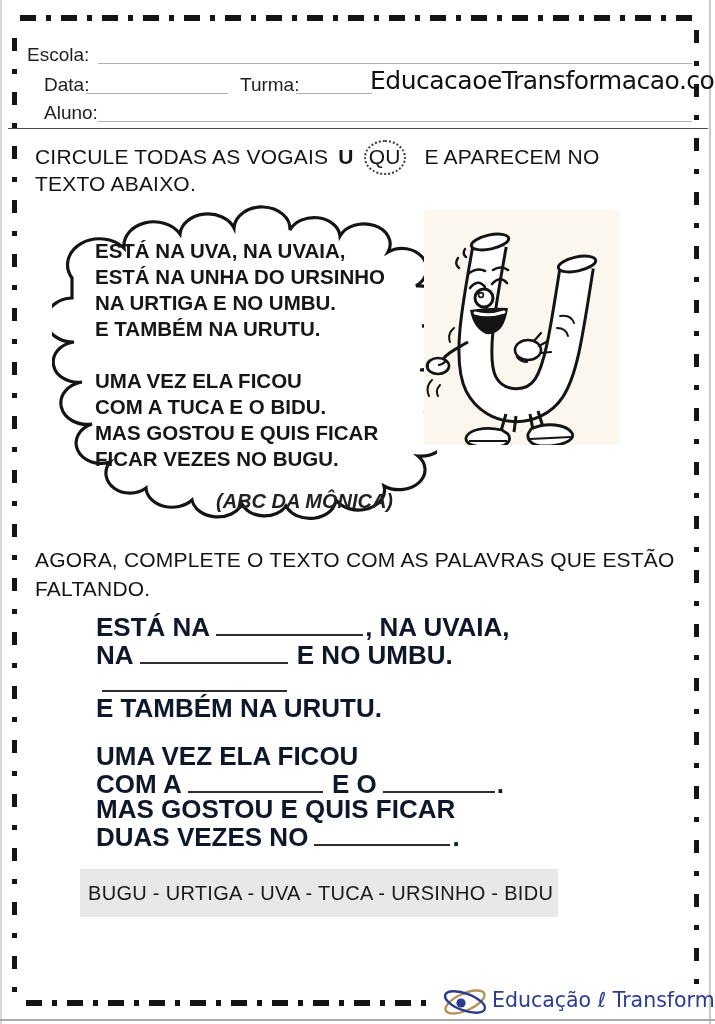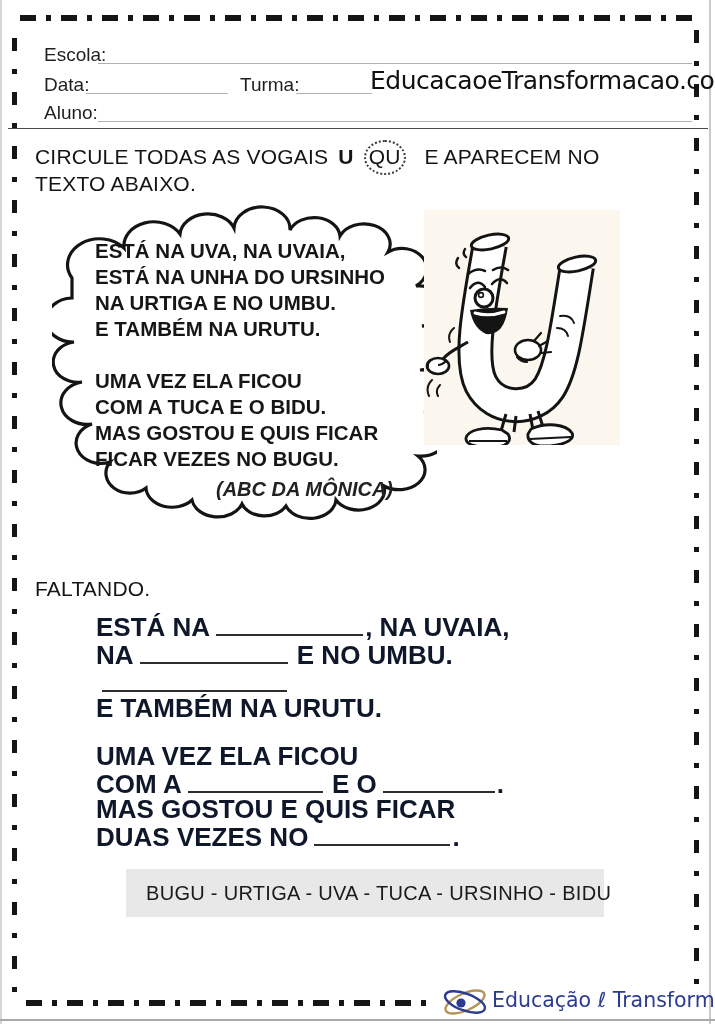--- a/index.html
+++ b/index.html
@@ -51,43 +51,43 @@
 
   
   .cloud-box{left:52px;top:198px;width:385px;height:345px;font-weight:bold;}
   .cloud-svg{position:absolute;left:0;top:0;}
   .poem{
     position:absolute;left:43px;top:40px;font-size:20.5px;line-height:26px;
     color:#161616;white-space:nowrap;
   }
   .stanza2{margin-top:26px;}
   .attribution{
-    position:absolute;left:164px;top:280px;font-style:italic;font-size:20px;color:#222;
+    position:absolute;left:164px;top:292px;font-style:italic;font-size:20px;color:#222;
     white-space:nowrap;
   }
 
   
   .char-box{left:424px;top:210px;width:196px;height:235px;background:#fbf7ee;}
 
   
   .fill-block{left:96px;top:612px;font-size:26px;line-height:24.8px;color:#0f172a;font-weight:bold;}
   .fi-line{white-space:nowrap;}
   .fi-gap{margin-top:24px;}
   .blank{
     display:inline-block;height:0.85em;border-bottom:2px solid #2e2e2e;
     margin:0 2px 0 6px;vertical-align:baseline;
   }
   .w147{width:147px;} .w148{width:148px;} .w185{width:185px;}
   .w135{width:135px;} .w112{width:112px;} .w136{width:136px;}
 
   
   .word-bank{
     left:80px;top:869px;width:478px;height:48px;background:#e8e8e8;
-    font-size:20px;line-height:48px;padding-left:20px;box-sizing:border-box;
-    color:#1a1a1a;letter-spacing:0.3px;white-space:nowrap;margin-left:46px;
+    font-size:20px;line-height:48px;padding-left:8px;box-sizing:border-box;
+    color:#1a1a1a;letter-spacing:0.3px;white-space:nowrap;
   }
 
   
   .brand-text{
     left:492px;top:988px;font-family:"DejaVu Sans", sans-serif;
     font-size:20.5px;color:#2b3c90;white-space:nowrap;
   }
   .brand-icon{left:440px;top:983px;}
 </style>
 </head>
@@ -97,21 +97,21 @@
 
   <div class="abs edge-left"></div>
   <div class="abs edge-right"></div>
   <div class="abs edge-bottom"></div>
 
   <div class="abs dash-h b-top"></div>
   <div class="abs dash-v b-left"></div>
   <div class="abs dash-v b-right"></div>
   <div class="abs dash-h b-bottom"></div>
 
-  <div class="abs field-label" style="left:44px;top:44px;text-align:right;">Escola:</div>
+  <div class="abs field-label" style="left:27px;top:44px;text-align:right;">Escola:</div>
   <div class="abs rule" style="left:98px;top:63px;width:594px;"></div>
 
   <div class="abs field-label" style="left:44px;top:74px;">Data:</div>
   <div class="abs rule" style="left:86px;top:93px;width:142px;"></div>
 
   <div class="abs field-label" style="left:240px;top:74px;">Turma:</div>
   <div class="abs rule" style="left:296px;top:93px;width:76px;"></div>
 
   <div class="abs site-text" style="left:370px;top:66px;">EducacaoeTransformacao.com.br</div>
 
@@ -193,20 +193,21 @@
       <path d="M 133 118 q 9 0 11 8 M 136 106 q 11 -2 14 7" fill="none" stroke="#141414" stroke-width="2" stroke-linecap="round"></path>
 
       <path d="M 82 204 L 77 221 M 92 206 L 90 222 M 106 204 L 109 220 M 114 201 L 119 217" fill="none" stroke="#141414" stroke-width="3"></path>
 
       <path d="M 78 220 C 60 216 44 220 42 228 C 41 236 58 238 72 237 C 84 236 88 230 84 224 Z" fill="#ffffff" stroke="#141414" stroke-width="2.8"></path>
       <path d="M 107 219 C 122 212 142 214 148 223 C 152 231 136 236 120 236 C 108 236 103 230 104 224 Z" fill="#ffffff" stroke="#141414" stroke-width="2.8"></path>
       <path d="M 45 231 L 83 231 M 106 229 L 147 227" fill="none" stroke="#141414" stroke-width="1.8"></path>
     </svg>
   </div>
 
+  <div class="abs instr" style="left:35px;top:545px;">AGORA, COMPLETE O TEXTO COM AS PALAVRAS QUE ESTÃO</div>
   <div class="abs instr" style="left:35px;top:574px;">FALTANDO.</div>
 
   <div class="abs fill-block">
     <div class="fi-line"><span>ESTÁ NA</span><span class="blank w147"></span><span>, NA UVAIA,</span></div>
     <div class="fi-line"><span>NA</span><span class="blank w148"></span> <span>E NO UMBU.</span></div>
     <div class="fi-line"><span class="blank w185"></span></div>
     <div class="fi-line">E TAMBÉM NA URUTU.</div>
     <div class="fi-line fi-gap">UMA VEZ ELA FICOU</div>
     <div class="fi-line"><span>COM A</span><span class="blank w135"></span> <span>E O</span><span class="blank w112"></span><span>.</span></div>
     <div class="fi-line">MAS GOSTOU E QUIS FICAR</div>

